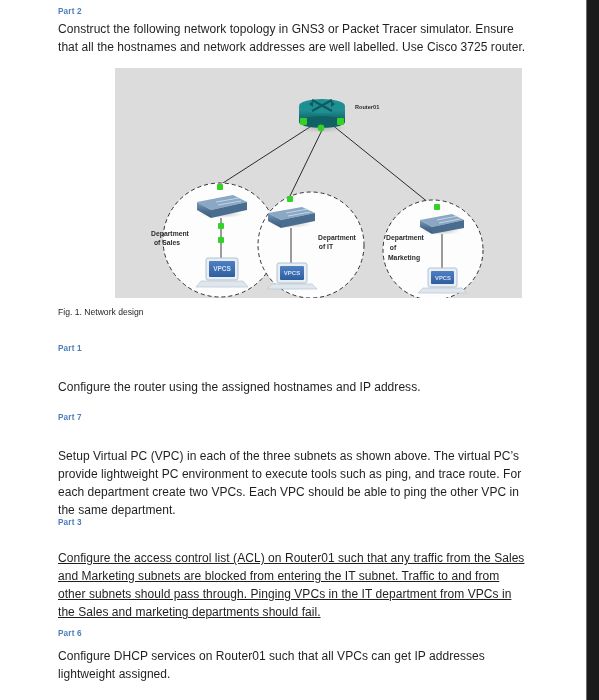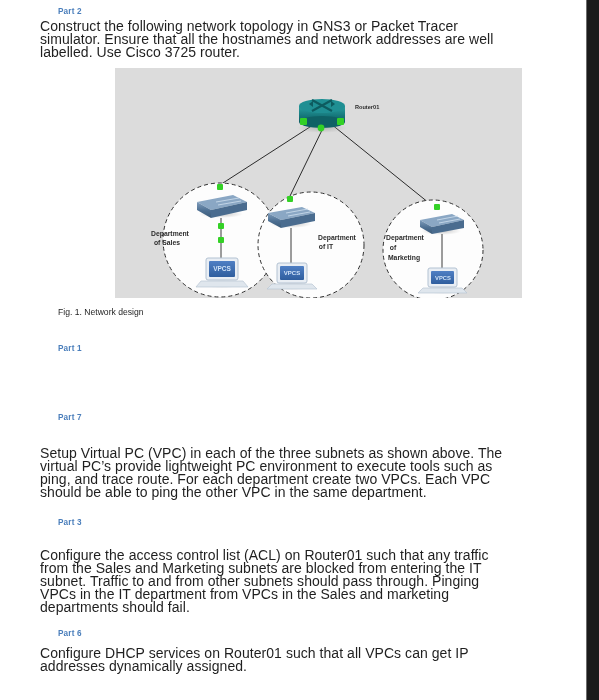--- a/index.html
+++ b/index.html
@@ -40,24 +40,24 @@
   .part-heading {
     position: absolute;
     left: 58px;
     font-size: 8.2px;
     font-weight: bold;
     color: #4a7ebb;
     letter-spacing: 0.15px;
   }
   .body-text {
     position: absolute;
-    left: 40px;
+    left: 58px;
     width: 470px;
-    font-size: 14px;
-    line-height: 13px;
+    font-size: 12px;
+    line-height: 18px;
     color: #1f1f1f;
     letter-spacing: 0.05px;
   }
   .caption {
     position: absolute;
     left: 58px;
     font-size: 8.6px;
     color: #1f1f1f;
   }
 
@@ -198,27 +198,28 @@
         <rect x="222" y="50" width="7" height="7" rx="1" fill="#34d126"></rect>
         <circle cx="206" cy="60" r="3.4" fill="#34d126"></circle>
         <text x="240" y="41" font-family="Liberation Sans, sans-serif" font-size="5.6" font-weight="bold" fill="#2b2b2b">Router01</text>
       </g>
     </svg>
   </div>
 
   <div class="caption" style="top:307px;">Fig. 1. Network design</div>
 
   <div class="part-heading" style="top:344px;">Part 1</div>
+  <div class="body-text" style="top:378px;">Configure the router using the assigned hostnames and IP address.</div>
 
   <div class="part-heading" style="top:413px;">Part 7</div>
   <div class="body-text" style="top:447px;">Setup Virtual PC (VPC) in each of the three subnets as shown above. The virtual PC’s provide lightweight PC environment to execute tools such as ping, and trace route. For each department create two VPCs. Each VPC should be able to ping the other VPC in the same department.</div>
 
   <div class="part-heading" style="top:518px;">Part 3</div>
-  <div class="body-text" style="top:549px;">Configure the access control list (ACL) on Router01 such that any traffic from the Sales and Marketing subnets are blocked from entering the IT subnet. Traffic to and from other subnets should pass through. Pinging VPCs in the IT department from VPCs in the Sales and marketing departments should fail.</div>
+  <div class="body-text" style="top:549px;text-decoration:underline;">Configure the access control list (ACL) on Router01 such that any traffic from the Sales and Marketing subnets are blocked from entering the IT subnet. Traffic to and from other subnets should pass through. Pinging VPCs in the IT department from VPCs in the Sales and marketing departments should fail.</div>
 
   <div class="part-heading" style="top:614px;margin-top:15px;">Part 6</div>
-  <div class="body-text" style="top:647px;">Configure DHCP services on Router01 such that all VPCs can get IP addresses dynamically assigned.</div>
+  <div class="body-text" style="top:647px;">Configure DHCP services on Router01 such that all VPCs can get IP addresses lightweight assigned.</div>
 
 </div>
 
 <div class="right-gutter">
   <div class="edge-line"></div>
 </div>
 
 </body></html>

